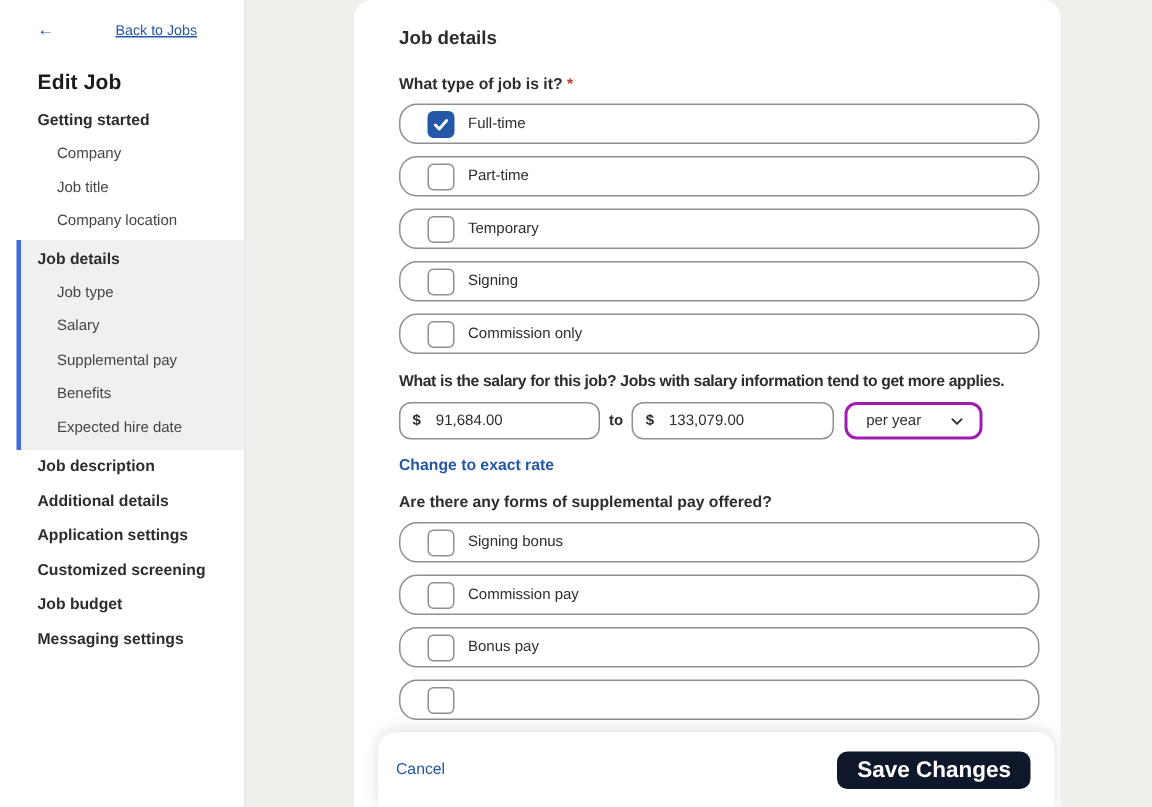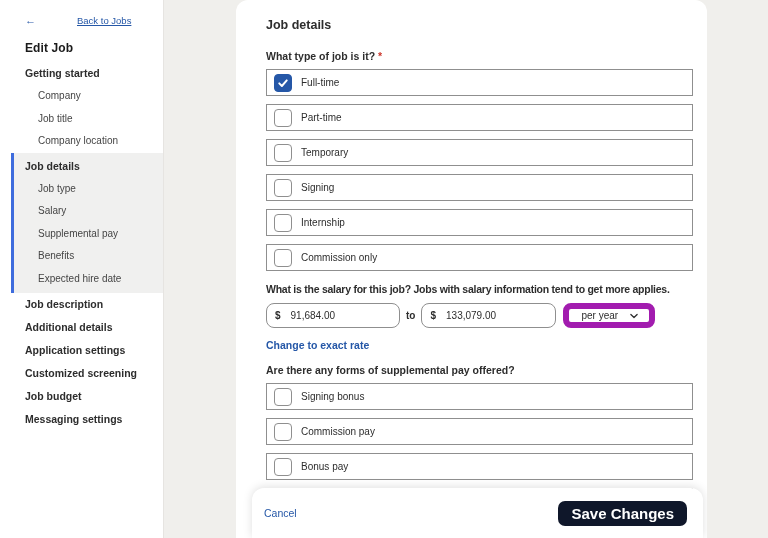--- a/index.html
+++ b/index.html
@@ -20,22 +20,22 @@
     padding-top: 14px;
   }
   .back-link {
     display: flex; align-items: center; gap: 5px;
     padding-left: 25px; font-size: 9.5px; color: #2557a7;
     cursor: pointer;
   }
   .back-link .arrow { font-size: 11px; text-decoration: none; }
   .back-link .back-text { text-decoration: underline; padding-left: 36px; }
   .sidebar-title {
-    padding-left: 25px; margin-top: 15px;
-    font-size: 12px; font-weight: bold; color: #1b1b1b;
+    padding-left: 25px; margin-top: 20px;
+    font-size: 14px; font-weight: bold; color: #1b1b1b;
     letter-spacing: 0.1px;
   }
   .nav { margin-top: 7px; list-style: none; }
   .nav-item {
     font-size: 10.5px; line-height: 23px; height: 23px;
     padding-left: 25px; font-weight: bold; color: #2d2d2d;
     cursor: pointer; white-space: nowrap;
   }
   .nav-subitem {
     font-size: 10px; line-height: 22.5px; height: 22.5px;
@@ -66,23 +66,23 @@
     font-size: 10.5px; font-weight: bold; color: #2d2d2d;
     height: 13px; line-height: 13px; white-space: nowrap;
   }
   .q1 { margin-top: 16px; margin-bottom: 6px; }
   .q2 { margin-top: 12px; margin-bottom: 7px; letter-spacing: -0.25px; }
   .q3 { margin-top: 11px; margin-bottom: 6px; }
   .required-mark { color: #cc372c; margin-left: 3px; }
 
   .option-row {
     height: 27px; margin-bottom: 8px;
-    border: 1px solid #8f8f8f; border-radius: 0;
+    border: 1px solid #8f8f8f; border-radius: 12px;
     display: flex; align-items: center;
-    padding-left: 7px; gap: 9px;
+    padding-left: 18px; gap: 9px;
     background: #ffffff; cursor: pointer;
   }
   .checkbox {
     width: 18px; height: 18px; flex: 0 0 18px;
     border: 1.5px solid #8f8f8f; border-radius: 4px;
     background: #ffffff;
     display: flex; align-items: center; justify-content: center;
   }
   .checkbox svg { display: none; width: 12px; height: 12px; }
   .checkbox.checked { background: #2557a7; border-color: #2557a7; }
@@ -94,21 +94,21 @@
     height: 25px; border: 1px solid #8f8f8f; border-radius: 8px;
     display: flex; align-items: center; padding: 0 8px;
     font-size: 10px; color: #2d2d2d; background: #fff; cursor: text;
   }
   .money-input .currency { font-weight: bold; margin-right: 10px; font-size: 10px; }
   .min-input { width: 134px; }
   .max-input { width: 135px; }
   .to-label { font-size: 10px; font-weight: bold; margin: 0 6px; }
   .rate-select {
     height: 25px; width: 92px; margin-left: 7px;
-    border: 6px solid #a21caf; border-radius: 8px;
+    border: 2px solid #a21caf; border-radius: 8px;
     display: flex; align-items: center; justify-content: space-between;
     padding: 0 10px 0 12px; font-size: 10px; background: #fff; cursor: pointer;
   }
   .rate-select svg { width: 10px; height: 10px; }
 
   .text-link {
     margin-top: 11px; height: 13px; line-height: 13px;
     font-size: 10.5px; font-weight: bold; color: #2557a7; cursor: pointer;
     display: inline-block;
   }
@@ -205,26 +205,20 @@
       <span class="checkbox">
         
       </span>
       <span class="option-label">Temporary</span>
     </div>
     <div class="option-row">
       <span class="checkbox">
         
       </span>
       <span class="option-label">Signing</span>
-    </div>
-    <div class="option-row">
-      <span class="checkbox">
-        
-      </span>
-      <span class="option-label">Internship</span>
     </div>
     <div class="option-row">
       <span class="checkbox">
         
       </span>
       <span class="option-label">Commission only</span>
     </div>
 
     
     <div class="question-label q2">What is the salary for this job? Jobs with salary information tend to get more applies.</div>

